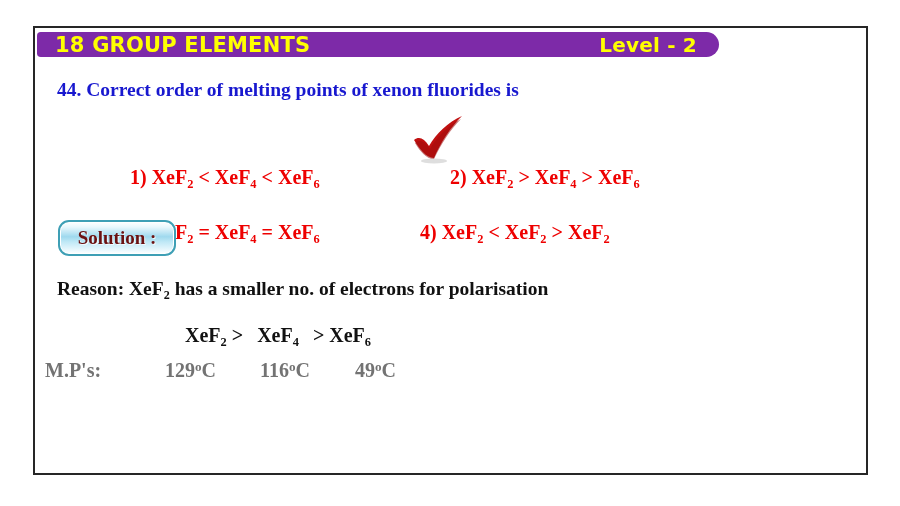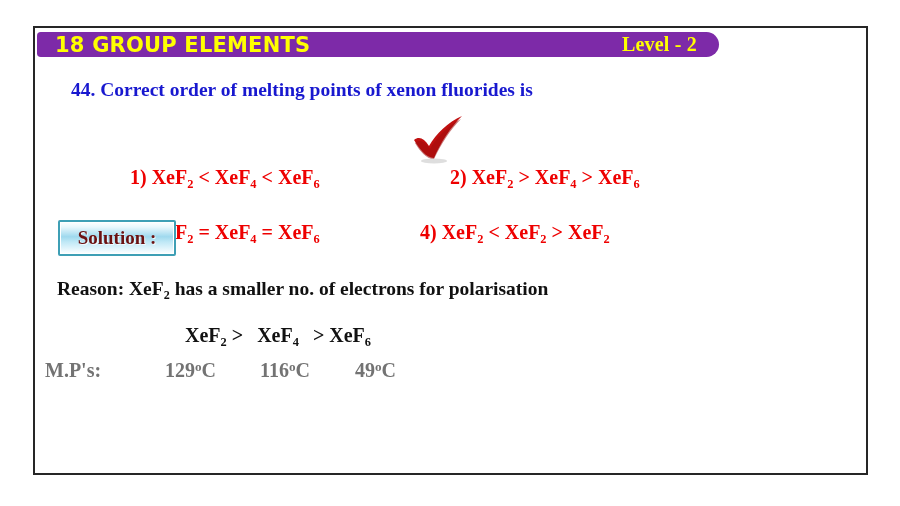--- a/index.html
+++ b/index.html
@@ -42,32 +42,31 @@
   }
   .header-title,
   .header-level {
     color: #ffff00;
     font-family: "DejaVu Sans", sans-serif;
     font-weight: bold;
     font-size: 21px;
     letter-spacing: 0.2px;
     white-space: nowrap;
   }
-  .header-level { font-size: 20px; font-family: Liberation Serif, serif; }
+  .header-level { font-size: 20px; }
 
   
   .question {
     position: absolute;
     left: 22px;
     top: 51px;
     color: #1818cf;
     font-weight: bold;
     font-size: 19.5px;
     white-space: nowrap;
-    margin-left: 14px;
   }
 
   
   .opt {
     position: absolute;
     color: #ee0000;
     font-weight: bold;
     font-size: 20px;
     white-space: nowrap;
     margin-top: 44px;
@@ -93,21 +92,21 @@
   }
 
   
   .solution-btn {
     position: absolute;
     left: 23px;
     top: 192px;
     width: 118px;
     height: 36px;
     border: 2px solid #3e9fb5;
-    border-radius: 2px;
+    border-radius: 11px;
     background: linear-gradient(to bottom,
         #ffffff 0%,
         #e8f7fc 16%,
         #9fd9ee 46%,
         #bfe8f6 62%,
         #eaf8fd 88%,
         #ffffff 100%);
     box-shadow: inset 0 0 0 1px #ffffff;
     display: flex;
     align-items: center;

